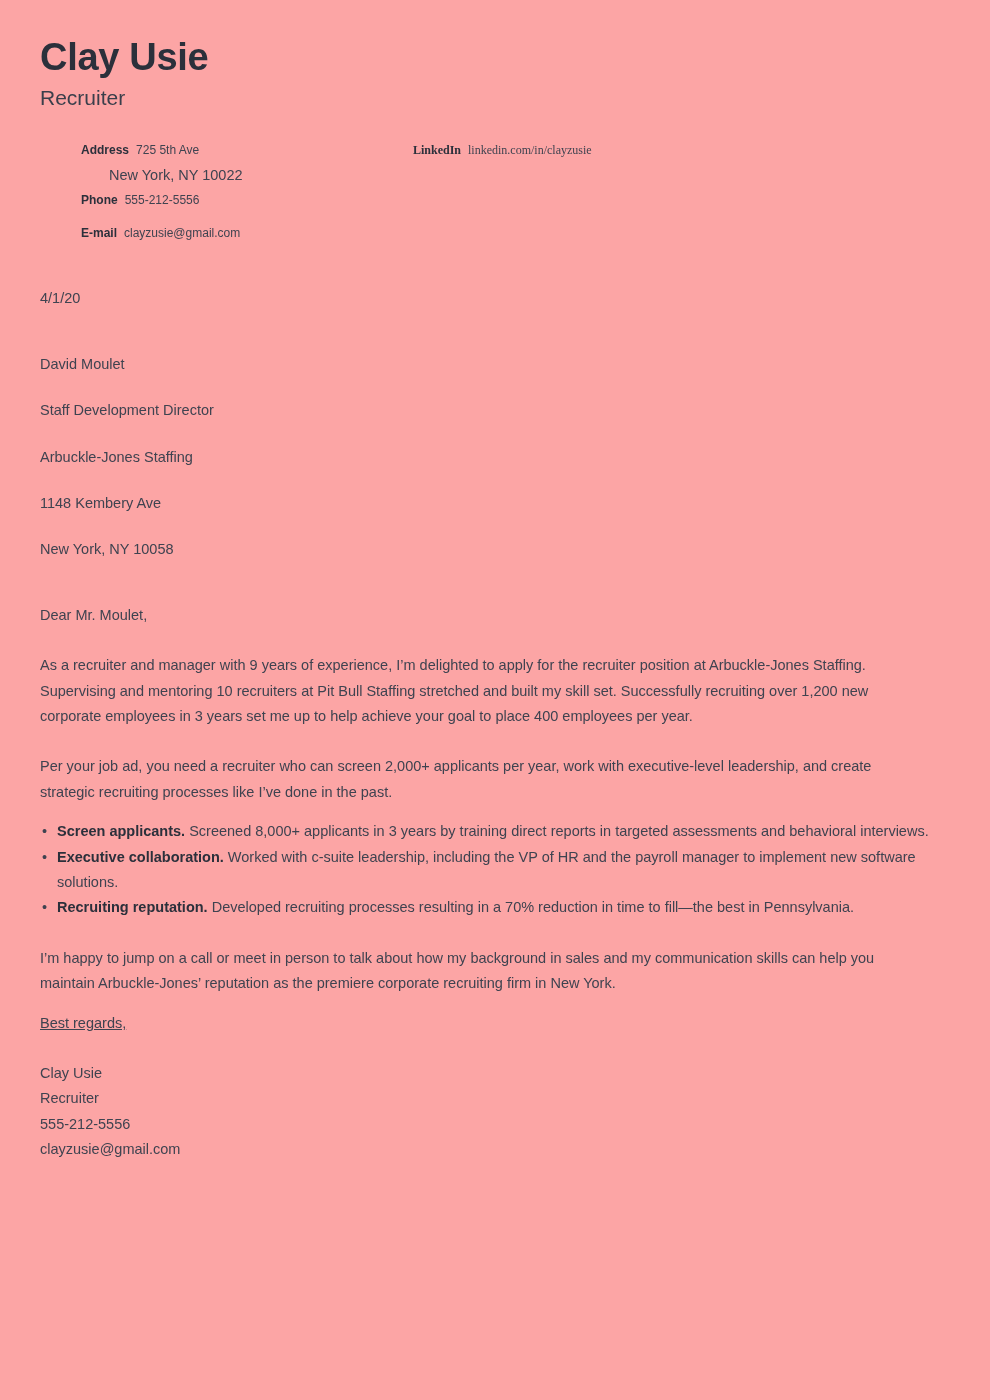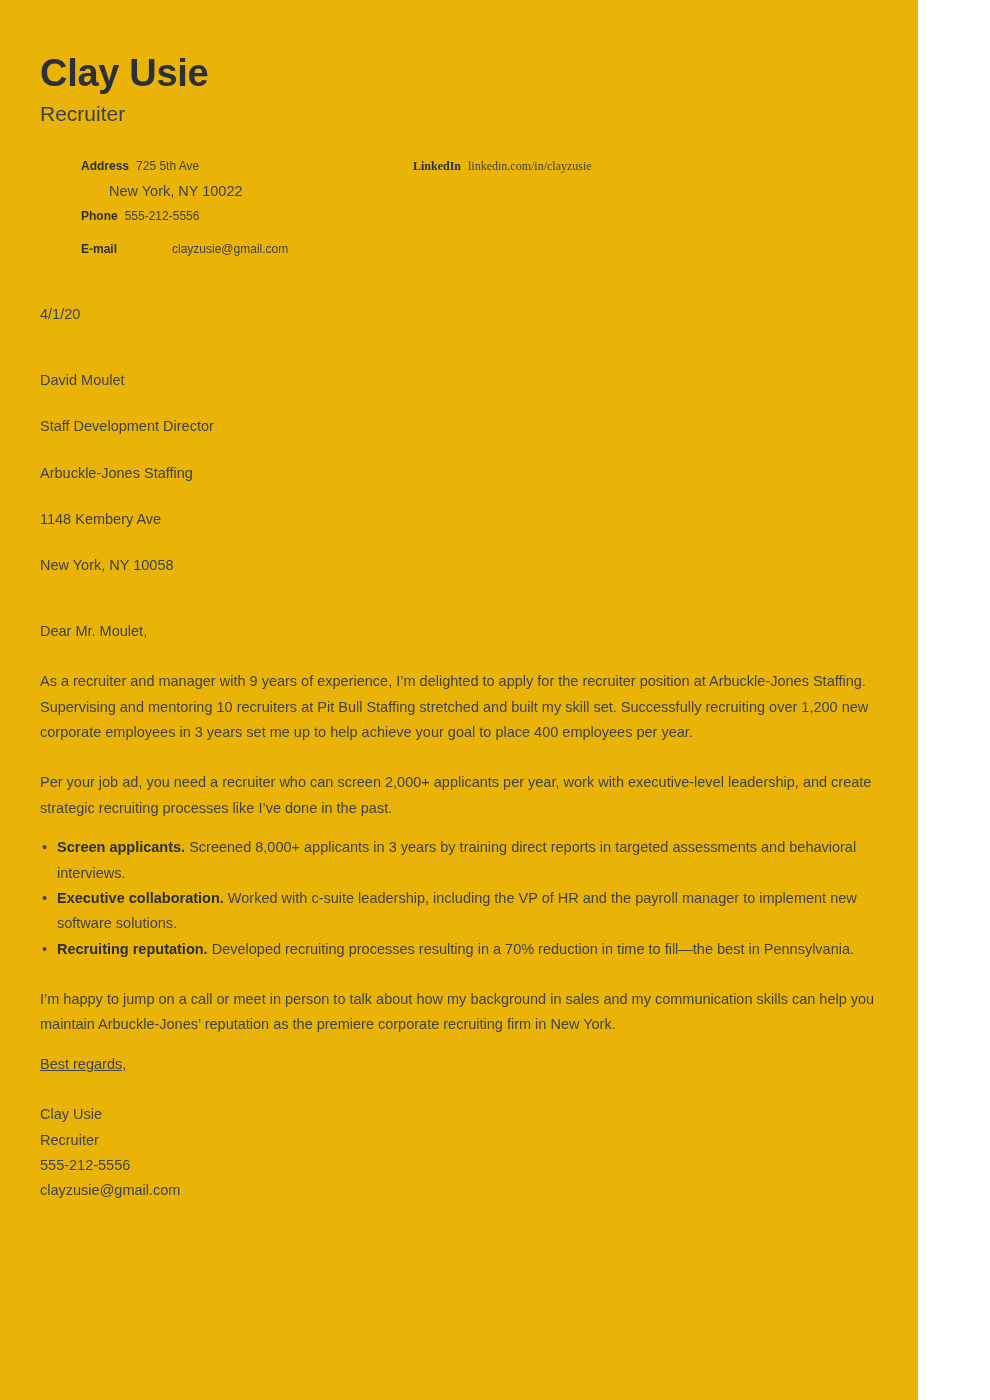--- a/index.html
+++ b/index.html
@@ -9,25 +9,25 @@
   }
   body {
     width: 990px;
     height: 1400px;
     font-family: "Liberation Sans", sans-serif;
     color: #3f4350;
     -webkit-font-smoothing: antialiased;
   }
   .page {
     position: relative;
-    width: 918px;
+    width: 990px;
     height: 1400px;
-    background: #eab308;
+    background: #fca5a5;
     box-sizing: border-box;
-    padding: 16px 40px;
+    padding: 0 40px;
     overflow: hidden;
   }
 
   
   .header {
     padding-top: 34px;
   }
   .applicant-name {
     font-size: 38px;
     line-height: 46px;
@@ -65,21 +65,20 @@
   }
   .contact-row {
     display: flex;
     align-items: baseline;
     font-size: 12px;
     line-height: 25px;
     margin-left: 41px;
   }
   .contact-row + .contact-row {
     margin-top: 8px;
-    gap: 48px;
   }
   .contact-label {
     font-weight: bold;
     color: #2b303b;
     white-space: nowrap;
     margin-right: 7px;
   }
   .contact-value {
     color: #3f4350;
     white-space: nowrap;

